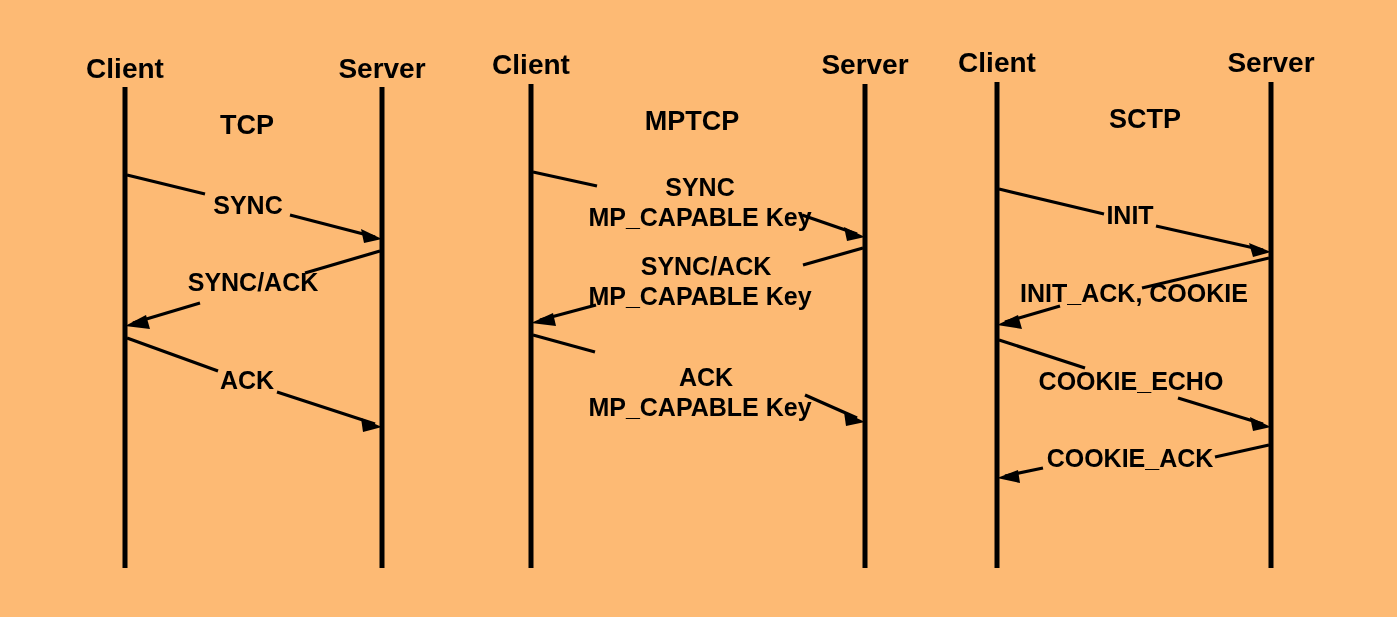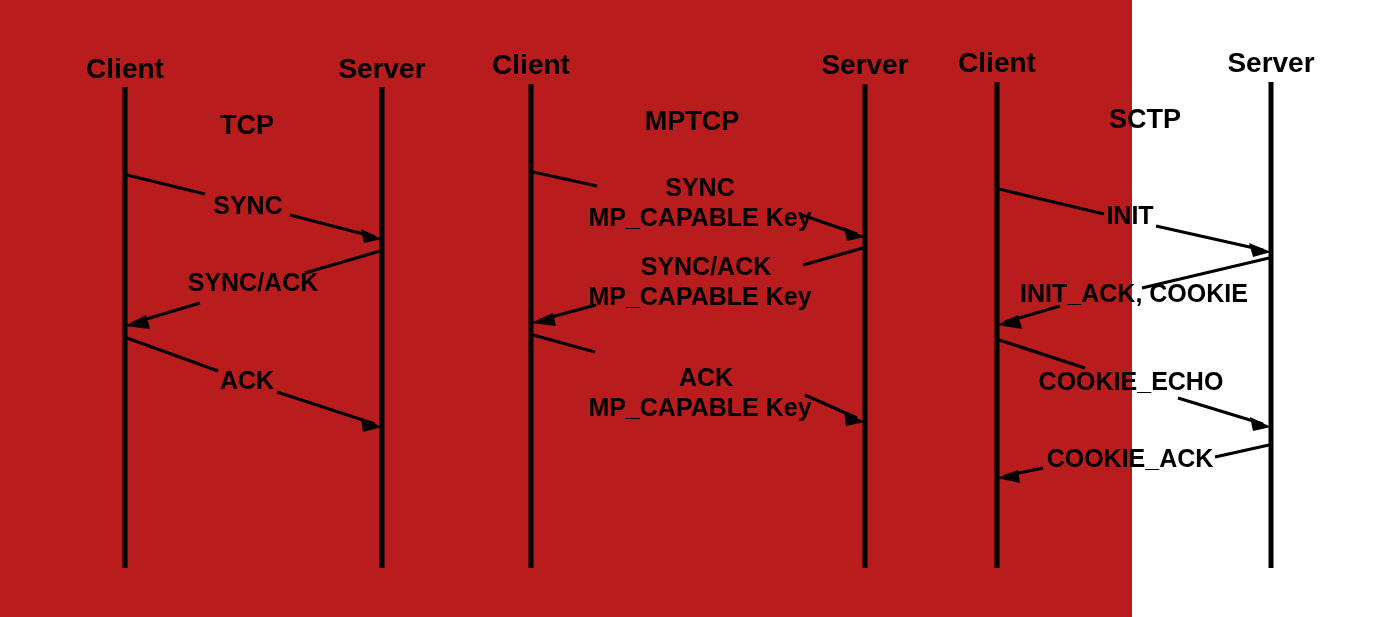--- a/index.html
+++ b/index.html
@@ -8,23 +8,23 @@
     background: #ffffff;
   }
   body {
     width: 1400px;
     height: 617px;
     font-family: "Liberation Sans", sans-serif;
     overflow: hidden;
   }
   #diagram-root {
     position: relative;
-    width: 1132px;
+    width: 1397px;
     height: 617px;
-    background: #b91c1c;
+    background: #fdba74;
   }
   svg.diagram {
     display: block;
     width: 1400px;
     height: 617px;
   }
   text {
     font-family: "Liberation Sans", sans-serif;
     fill: #000000;
   }

